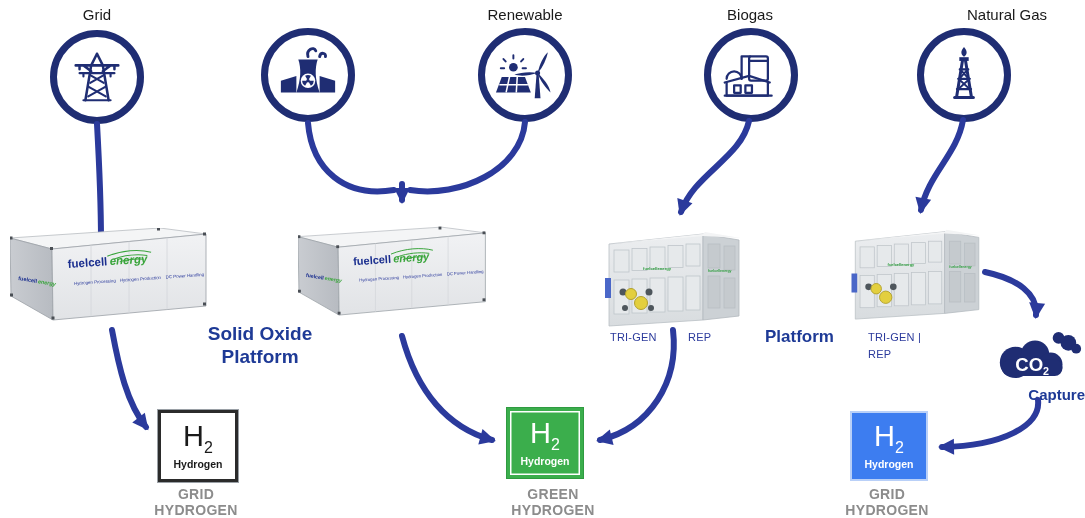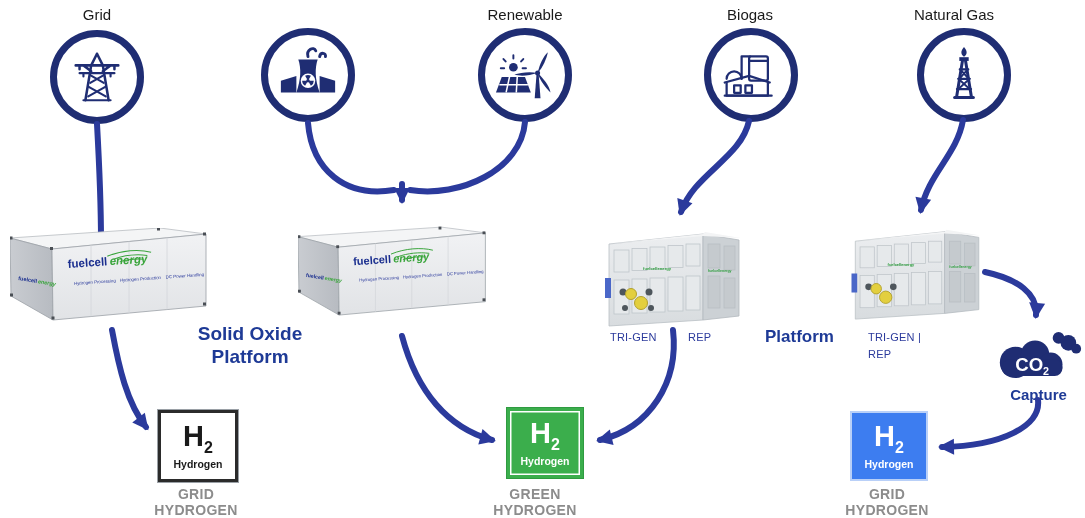--- a/index.html
+++ b/index.html
@@ -5,42 +5,42 @@
   html,body{margin:0;padding:0;background:#fff;}
   #stage{position:relative;width:1085px;height:518px;background:#ffffff;overflow:hidden;
          font-family:"Liberation Sans",sans-serif;}
   .src-label{position:absolute;top:6px;width:140px;text-align:center;font-size:15px;color:#1a1a1a;}
   .icon-circle{position:absolute;width:80px;height:80px;border:7px solid #1f2d73;border-radius:50%;
                background:#fff;display:flex;align-items:center;justify-content:center;}
   .platform-label{position:absolute;text-align:center;font-weight:bold;color:#1e3a96;line-height:1.22;}
   .cap{position:absolute;color:#2b3a9c;font-size:11px;letter-spacing:.2px;font-weight:500;}
   .h2box{position:absolute;width:74px;height:66px;display:flex;flex-direction:column;
          align-items:center;justify-content:center;text-align:center;}
-  .h2sym{font-weight:bold;font-size:29px;line-height:1;}
+  .h2sym{font-weight:normal;font-size:29px;line-height:1;}
   .h2sym sub{font-size:16px;}
   .h2name{font-size:10.5px;font-weight:bold;margin-top:2px;}
   .box-grid{background:#fff;border:3px solid #2b2b2b;outline:1px solid #9aa0a6;color:#1a1a1a;}
   .box-green{background:#3bae4c;border:1px solid #2f9b40;color:#fff;
              box-shadow:inset 0 0 0 3px #3bae4c, inset 0 0 0 4.5px #ffffff;}
   .box-blue{background:#3d7df0;border:2px solid #b9d0f8;color:#fff;}
   .out-label{position:absolute;width:110px;text-align:center;font-size:14px;font-weight:bold;
              color:#8c8c8c;letter-spacing:.3px;line-height:1.15;top:486px;}
-  .capture-label{position:absolute;text-align:center;font-weight:bold;color:#1e3a96;font-size:15px;}
+  .capture-label{position:absolute;text-align:right;font-weight:bold;color:#1e3a96;font-size:15px;}
   svg{display:block;}
   .layer{position:absolute;left:0;top:0;pointer-events:none;}
 </style>
 </head>
 <body>
 
 <div id="stage">
 
   <div class="src-label" style="left:27px">Grid</div>
   <div class="src-label" style="left:680px">Biogas</div>
   <div class="src-label" style="left:455px">Renewable</div>
-  <div class="src-label" style="left:884px">Natural Gas</div>
+  <div class="src-label" style="left:937px">Natural Gas</div>
 
   <div class="icon-circle" style="left:50px;top:30px">
     <svg width="62" height="62" viewBox="0 0 64 64" fill="none" stroke="#1f2d73" stroke-width="2.6" stroke-linecap="round">
       <path d="M32 8 L26 20 M32 8 L38 20 M26 20 L20 56 M38 20 L44 56"></path>
       <path d="M10 20 H54 M14 20 v4 M50 20 v4 M18 20 L26 26 M46 20 L38 26"></path>
       <path d="M14 28 H50 M18 28 v3.5 M46 28 v3.5" stroke-width="2.2"></path>
       <path d="M25 30 L39 38 M39 30 L25 38 M23 42 L41 52 M41 42 L23 52 M18 56 H46" stroke-width="2.2"></path>
     </svg>
   </div>
 
@@ -266,21 +266,21 @@
       <path d="M402 184 L402 200" marker-end="url(#ah)"></path>
       <path d="M749 121 C741 158 694 174 681 212" marker-end="url(#ah)"></path>
       <path d="M963 120 C957 155 928 174 921 210" marker-end="url(#ah)"></path>
       <path d="M402 336 C417 392 448 428 492 440" marker-end="url(#ah)"></path>
       <path d="M673 330 C679 382 650 428 600 440" marker-end="url(#ah)"></path>
       <path d="M985 272 C1018 279 1038 294 1036 315" marker-end="url(#ah)"></path>
       <path d="M1038 400 C1041 426 1002 446 942 447" marker-end="url(#ah)"></path>
     </g>
   </svg>
 
-  <div class="platform-label" style="left:185px;top:322px;width:130px;font-size:19px">
+  <div class="platform-label" style="left:195px;top:322px;width:130px;font-size:19px">
     <div>Solid Oxide</div>
     <div>Platform</div>
   </div>
   <div class="platform-label" style="left:742px;top:327px;width:115px;font-size:17px">
     <div>Platform</div>
   </div>
 
   <span class="cap" style="left:610px;top:331px">TRI-GEN</span>
   <span class="cap" style="left:688px;top:331px">REP</span>
   <div class="cap" style="left:868px;top:329px;line-height:17px">
@@ -313,21 +313,21 @@
   </div>
   <div class="h2box box-blue" style="left:850px;top:411px">
     <div class="h2sym"><span>H</span><sub>2</sub></div>
     <div class="h2name">Hydrogen</div>
   </div>
 
   <div class="out-label" style="left:141px">
     <div>GRID</div>
       <div>HYDROGEN</div>
   </div>
-  <div class="out-label" style="left:480px">
+  <div class="out-label" style="left:498px">
     <div>GREEN</div>
       <div>HYDROGEN</div>
   </div>
   <div class="out-label" style="left:832px">
     <div>GRID</div>
       <div>HYDROGEN</div>
   </div>
 
 </div>
 

